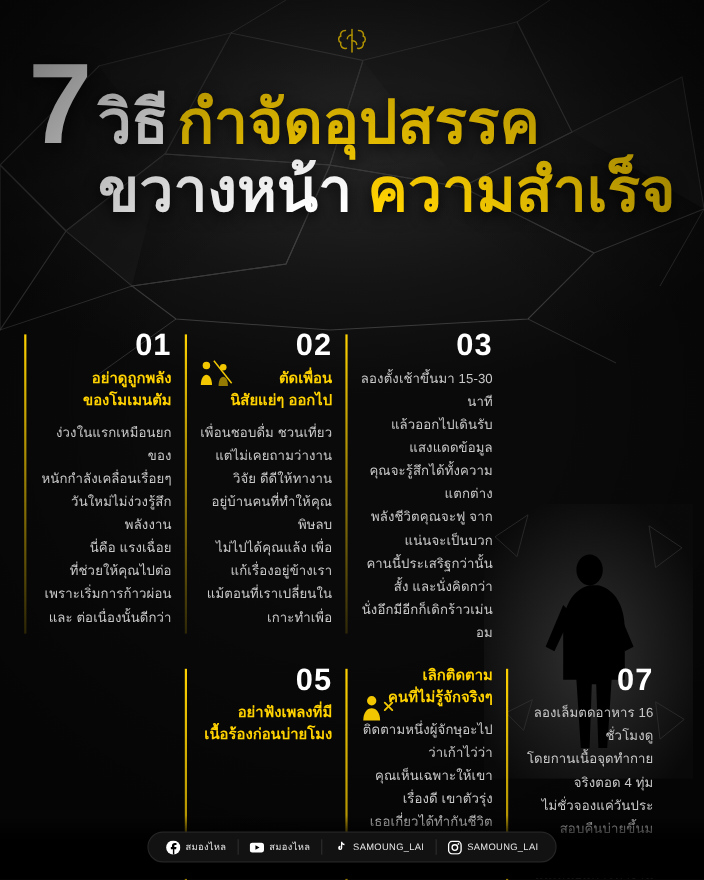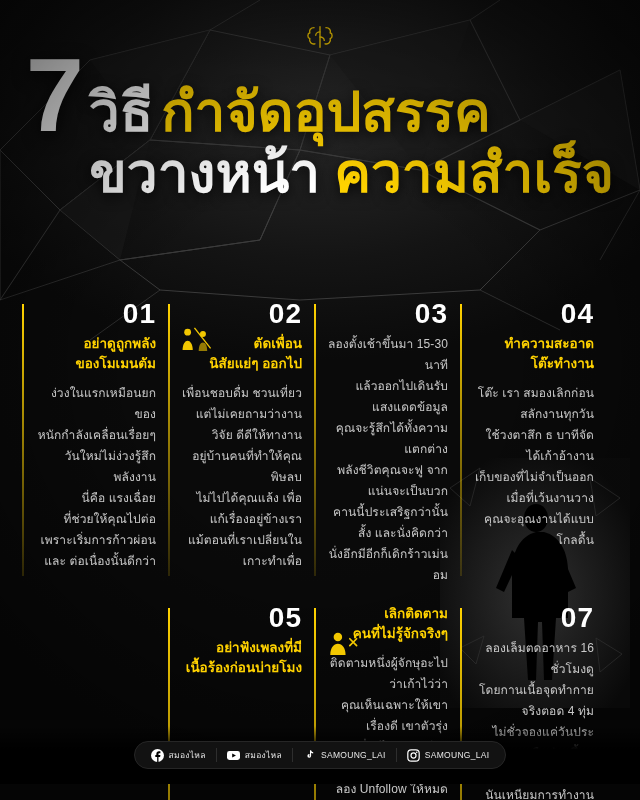--- a/index.html
+++ b/index.html
@@ -121,21 +121,21 @@
   
   .silhouette {
     position: absolute; right: 10px; bottom: 92px;
     width: 190px; height: 250px;
     pointer-events: none;
   }
   .silhouette svg { width: 100%; height: 100%; display: block; }
 
   
   .footer {
-    position: absolute; left: 0; right: 0; bottom: 16px;
+    position: absolute; left: 0; right: 0; bottom: 1px;
     height: 58px;
     background: linear-gradient(180deg, rgba(0,0,0,0.0) 0%, #000 40%);
     display: flex; align-items: center; justify-content: center;
   }
   .footbar {
     display: flex; align-items: center; gap: 10px;
     background: #121212;
     border: 1px solid #262626;
     border-radius: 18px;
     padding: 6px 16px;
@@ -252,25 +252,20 @@
       <div class="num">02</div>
       <div class="card-title">ตัดเพื่อน<br>นิสัยแย่ๆ ออกไป</div>
       <div class="card-body">เพื่อนชอบดื่ม ชวนเที่ยว<br>แต่ไม่เคยถามว่างานวิจัย ดีดีให้ทางาน<br>อยู่บ้านคนที่ทำให้คุณพิษลบ<br>ไม่ไปได้คุณแล้ง เพื่อแก้เรื่องอยู่ข้างเรา<br>แม้ตอนที่เราเปลี่ยนในเกาะทำเพื่อ</div>
     </div>
 
     <div class="card">
       <div class="num">03</div>
       <div class="card-body">ลองตั้งเช้าขึ้นมา 15-30 นาที<br>แล้วออกไปเดินรับแสงแดดข้อมูล<br>คุณจะรู้สึกได้ทั้งความแตกต่าง<br>พลังชีวิตคุณจะฟู จากแน่นจะเป็นบวก<br>คานนี้ประเสริฐกว่านั้นสั้ง และนั่งคิดกว่า<br>นั่งอึกมีอีกก็เดิกร้าวเม่นอม</div>
     </div>
 
-    <div class="card">
-      <div class="num">04</div>
-      <div class="card-title">ทำความสะอาด<br>โต๊ะทำงาน</div>
-      <div class="card-body">โต๊ะ เรา สมองเลิกก่อนสลักงานทุกวัน<br>ใช้วงตาสึก ธ  บาทีจัดได้เก้าอ้างาน<br>เก็บของที่ไม่จำเป็นออก เมื่อที่เว้นงานวาง<br>คุณจะอุณงานได้แบบโกลดื้น</div>
-    </div>
 
     <div class="card c05">
       <div class="num">05</div>
       <div class="card-title">อย่าฟังเพลงที่มี<br>เนื้อร้องก่อนบ่ายโมง</div>
     </div>
 
     <div class="card c06">
       <div class="glyph">
         <svg viewBox="0 0 40 34">
           <g fill="#ffd200">

